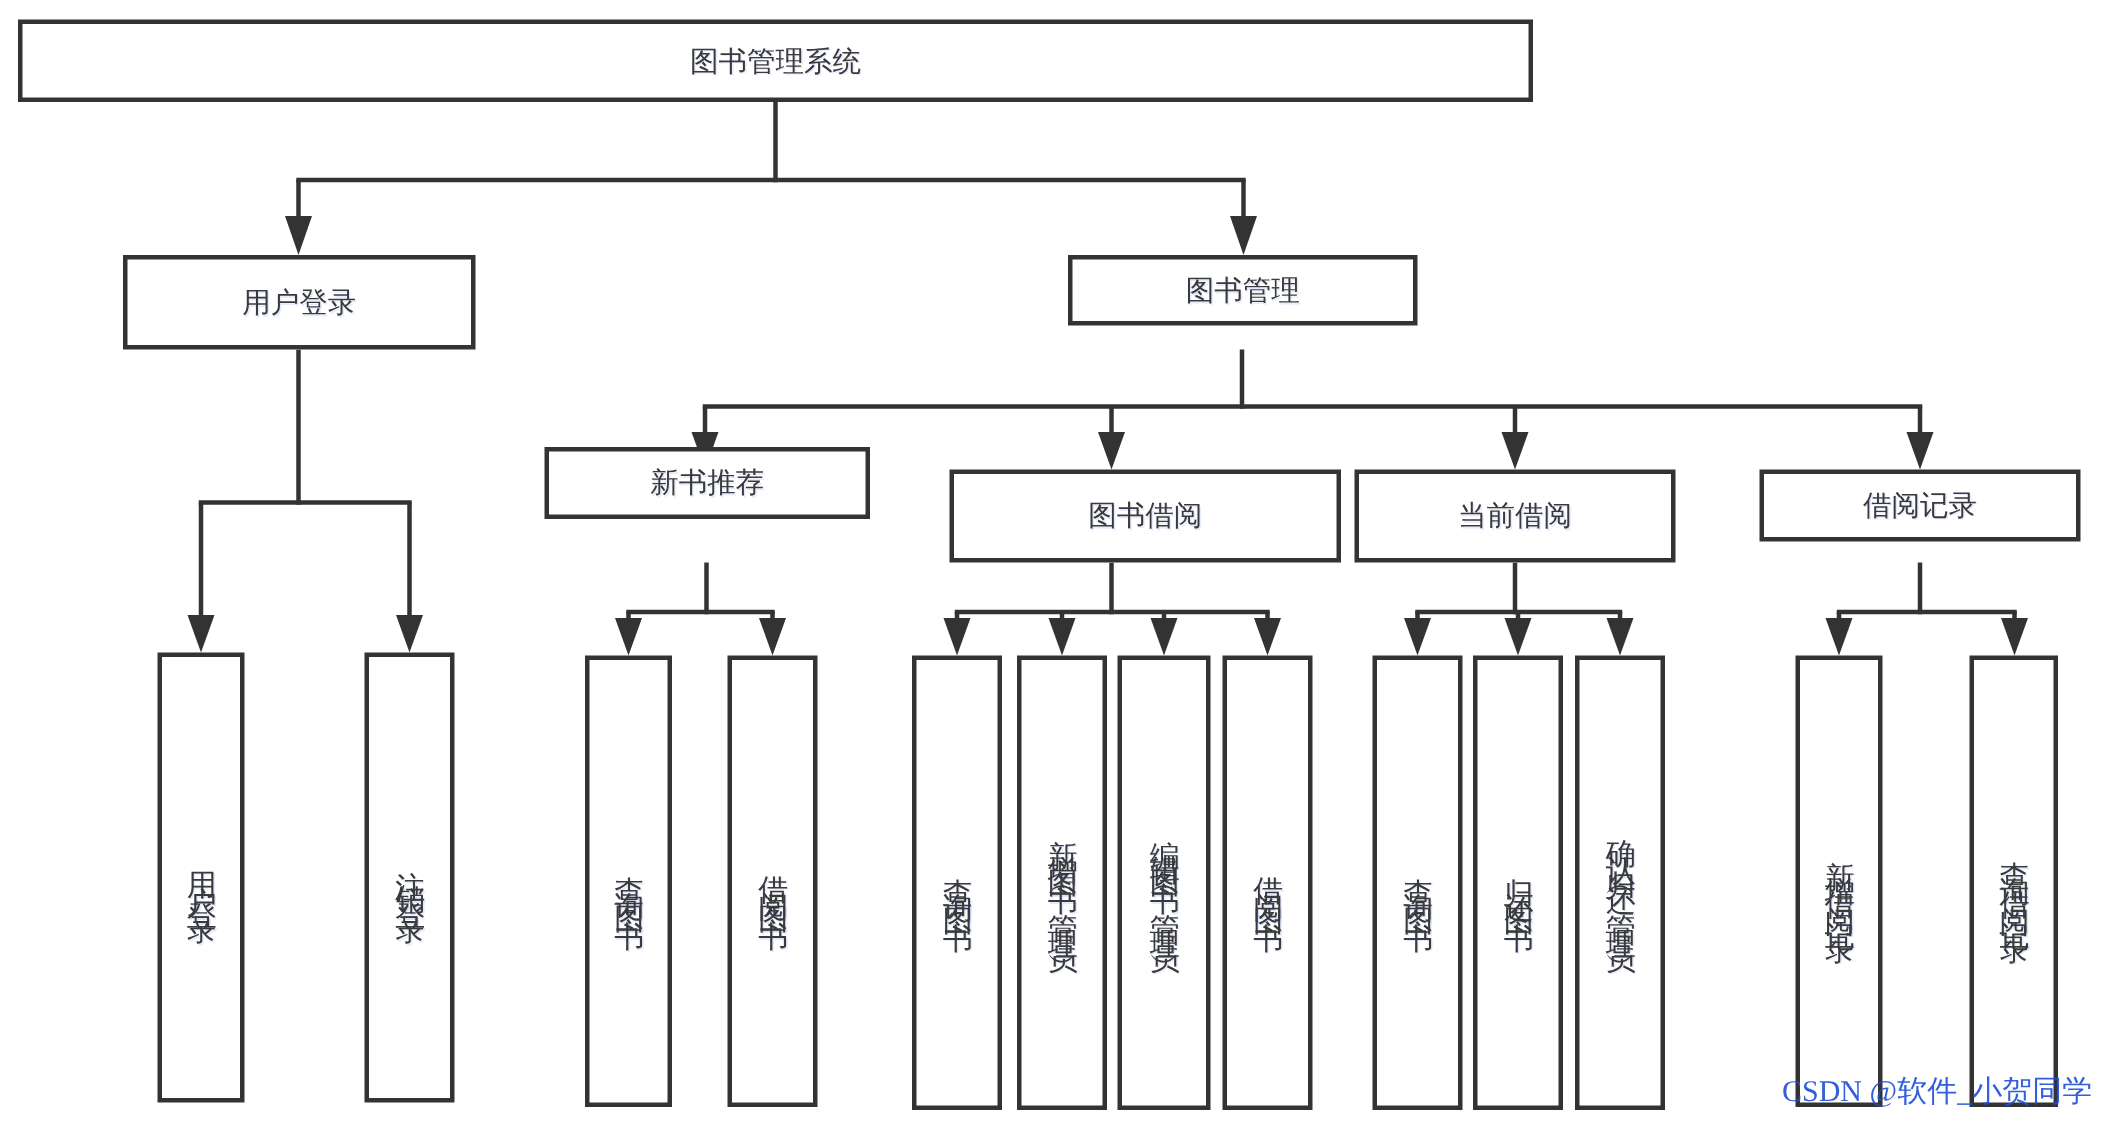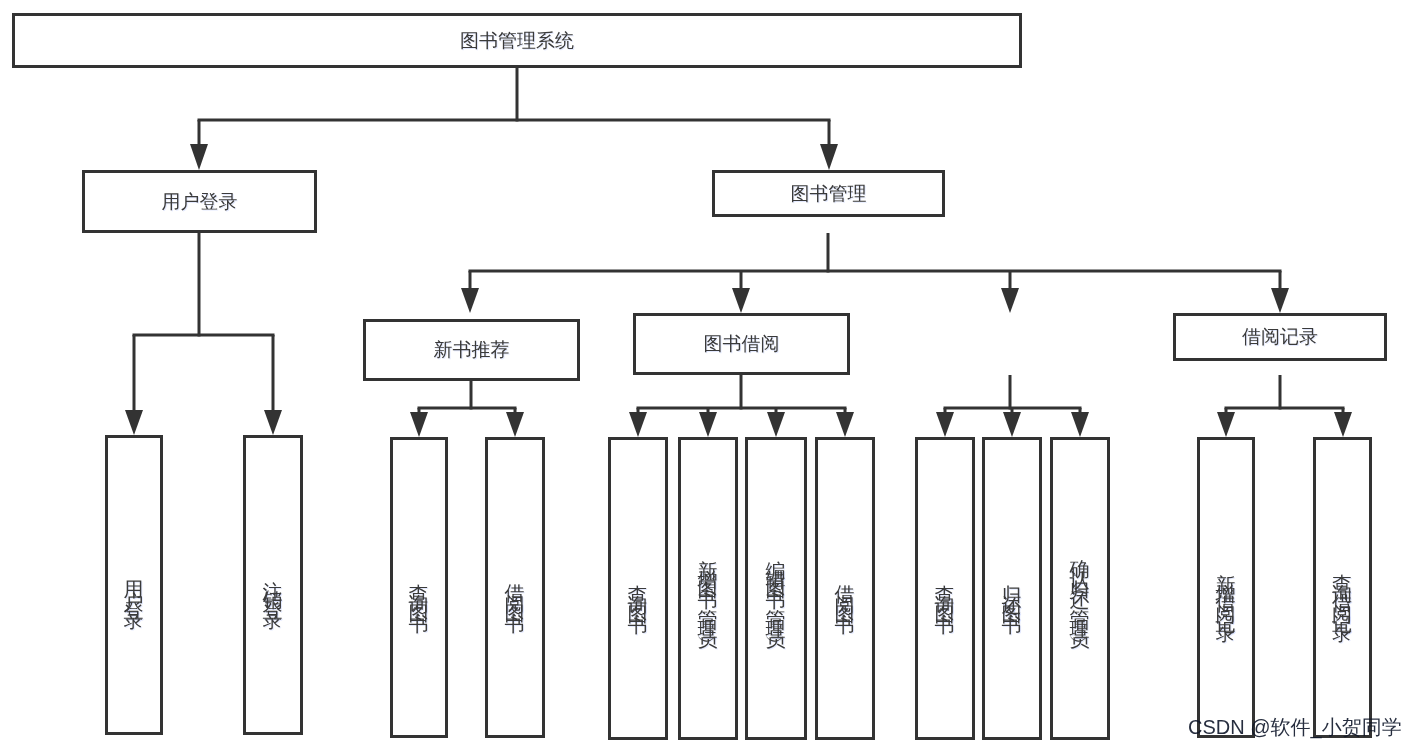--- a/index.html
+++ b/index.html
@@ -1,32 +1,32 @@
 <!DOCTYPE html>
 <html><head>
 <meta charset="utf-8">
 <style>
   html,body{margin:0;padding:0;background:#ffffff;}
   .canvas{
     position:relative;width:1405px;height:747px;background:#ffffff;
-    font-family:Liberation Sans, sans-serif;overflow:hidden;
+    font-family:Liberation Serif, serif;overflow:hidden;
   }
   svg.wires{position:absolute;left:0;top:0;z-index:1;}
   .node{
     position:absolute;box-sizing:border-box;border:3px solid #333333;background:#ffffff;
     display:flex;align-items:center;justify-content:center;z-index:2;
     color:#3a3a3a;font-size:19px;
     text-shadow:1px 1px 0 rgba(130,160,255,0.22);
   }
   .leaf span{
     writing-mode:vertical-rl;text-orientation:mixed;
     font-size:20px;line-height:1;letter-spacing:10px;
   }
   .watermark{
-    position:absolute;z-index:5;color:#0f172a;font-size:20px;
+    position:absolute;z-index:5;color:#1d4ed8;font-size:20px;
     opacity:0.9;white-space:nowrap;
   }
 </style>
 </head>
 <body>
 
 <div class="canvas">
 
   <svg class="wires" width="1405" height="747" viewBox="0 0 1405 747" stroke="#333333" stroke-width="3" fill="#333333">
 
@@ -108,25 +108,28 @@
     <span>图书管理系统</span>
   </div>
 
   <div class="node" style="left:82px;top:170px;width:235px;height:63px">
     <span>用户登录</span>
   </div>
   <div class="node" style="left:712px;top:170px;width:233px;height:47px">
     <span>图书管理</span>
   </div>
 
-  <div class="node" style="left:363px;top:319px;width:217px;height:62px">
+  <div class="node" style="left:363px;top:298px;width:217px;height:48px">
     <span>新书推荐</span>
   </div>
-  <div class="node" style="left:633px;top:313px;width:217px;height:62px">
+  <div class="node" style="left:633px;top:313px;width:261px;height:62px">
     <span>图书借阅</span>
+  </div>
+  <div class="node" style="left:903px;top:313px;width:214px;height:62px">
+    <span>当前借阅</span>
   </div>
   <div class="node" style="left:1173px;top:313px;width:214px;height:48px">
     <span>借阅记录</span>
   </div>
 
   <div class="node leaf" style="left:105px;top:435px;width:58px;height:300px">
     <span>用户登录</span>
   </div>
   <div class="node leaf" style="left:243px;top:435px;width:60px;height:300px">
     <span>注销登录</span>

